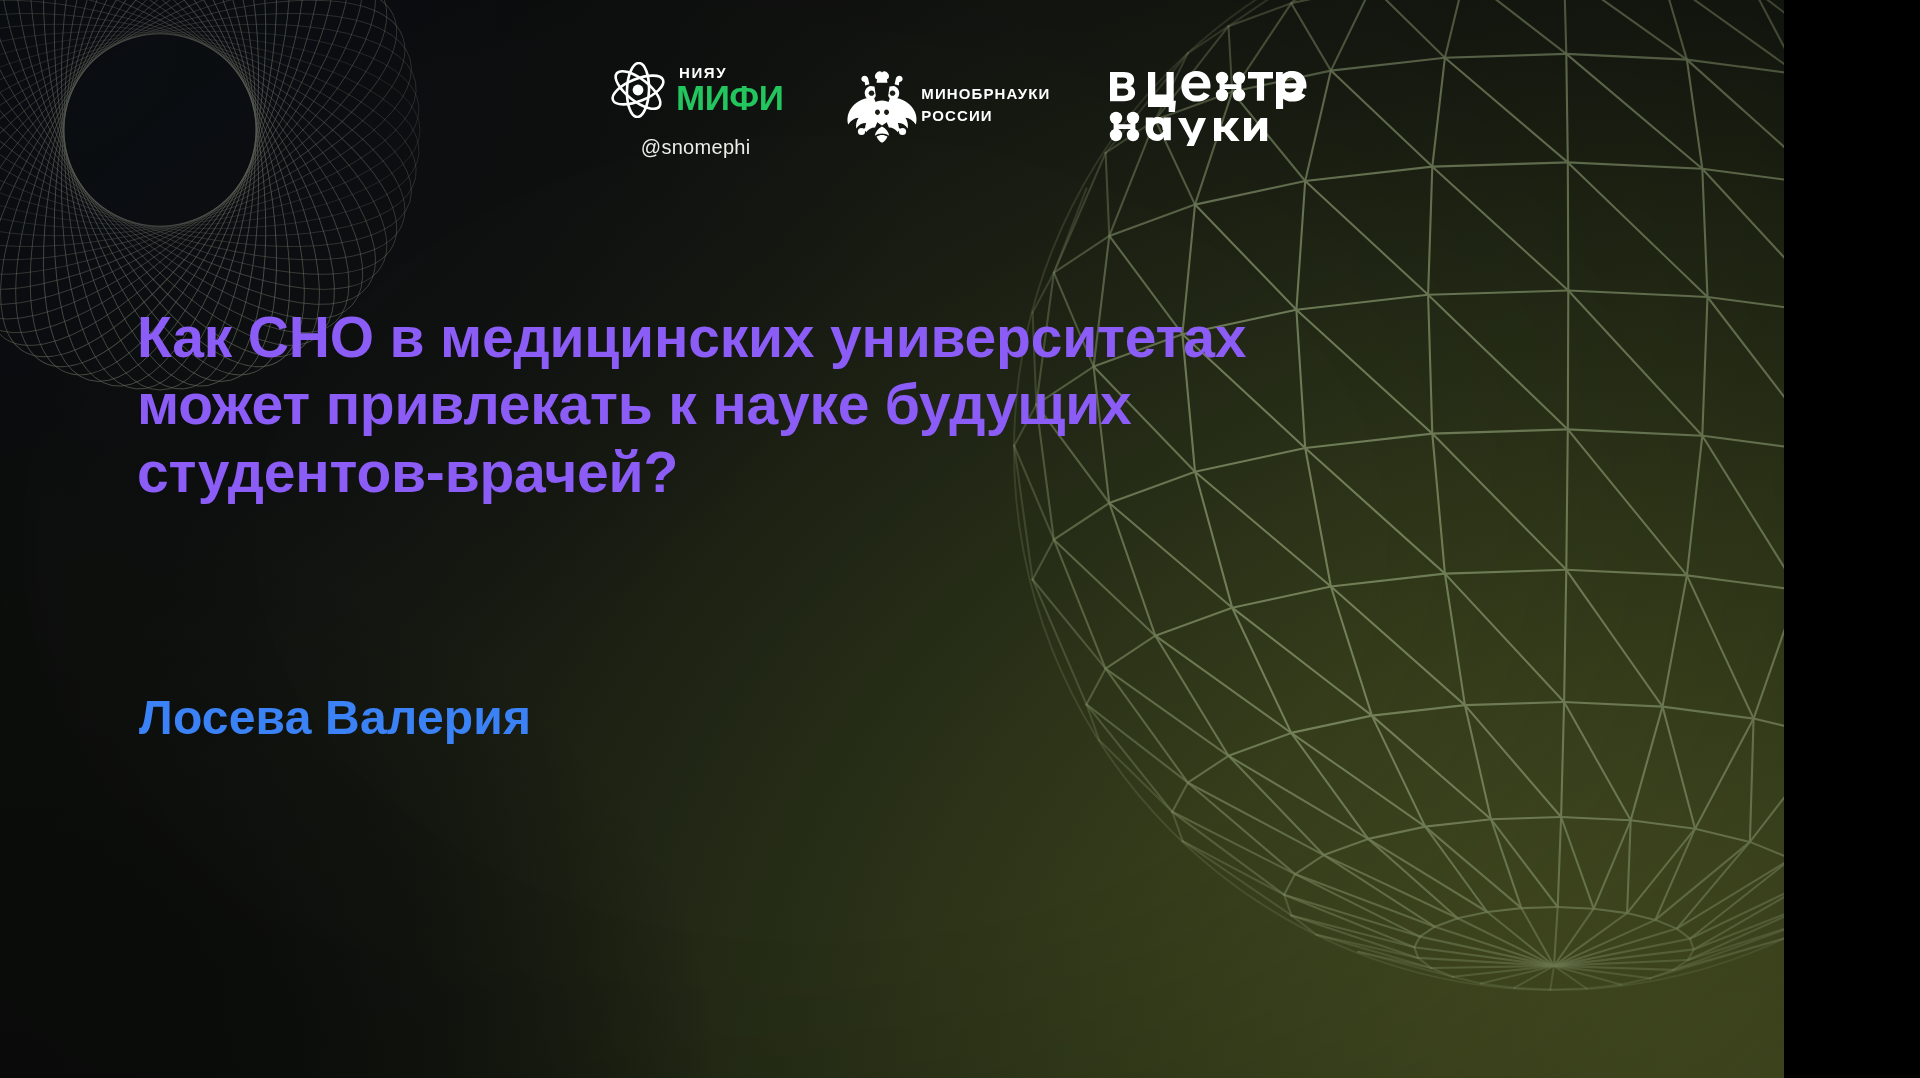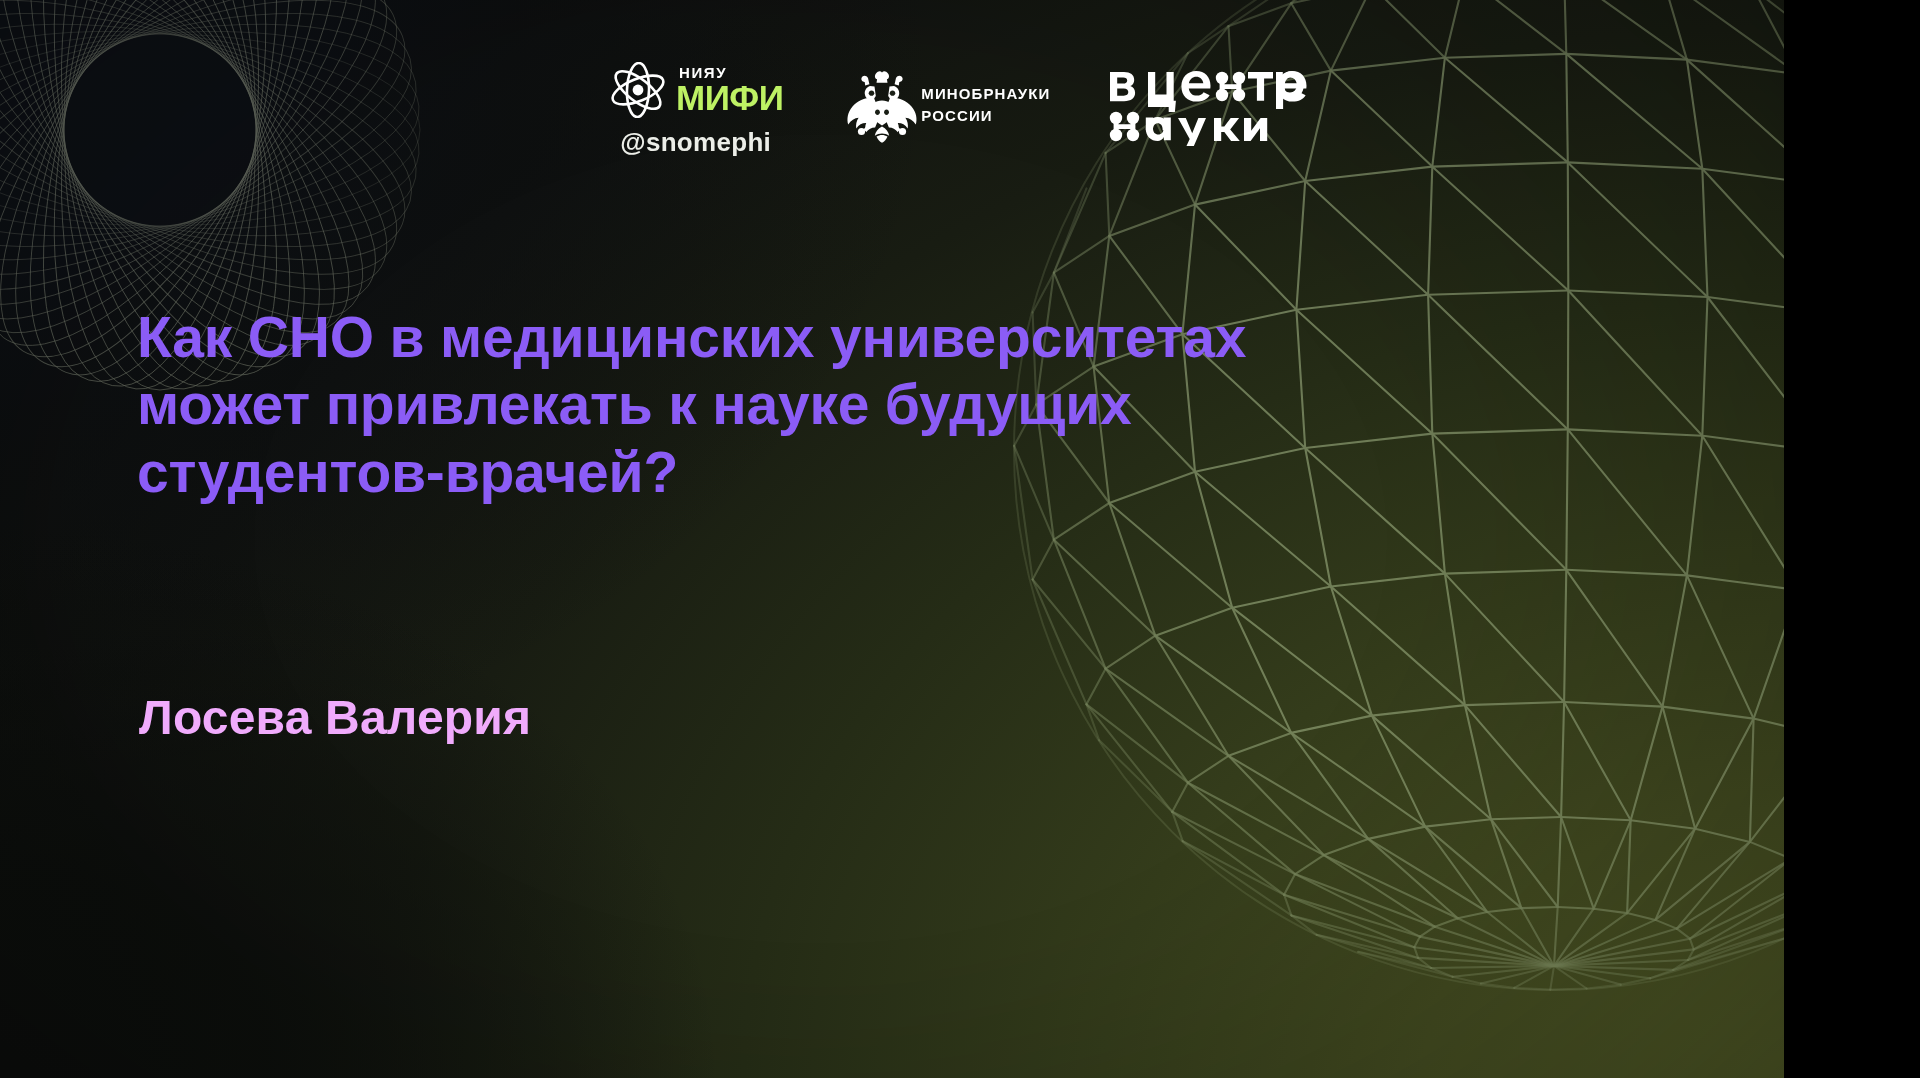--- a/index.html
+++ b/index.html
@@ -83,32 +83,32 @@
   .mephi-words { display: flex; flex-direction: column; align-items: flex-start; line-height: 1; }
   .mephi-niyau {
     color: #fff;
     font-size: 15px;
     font-weight: 700;
     letter-spacing: 1.6px;
     margin-left: 3px;
     margin-bottom: 1px;
   }
   .mephi-name {
-    color: #bef264;
+    color: #22c55e;
     font-size: 35px;
     font-weight: 700;
     letter-spacing: -0.5px;
     line-height: 0.95;
   }
   .mephi-handle {
     color: #eceee8;
-    font-size: 26px;
-    font-weight: 700;
+    font-size: 20px;
+    font-weight: 400;
     letter-spacing: 0.3px;
-    margin-top: 9px;
+    margin-top: 18px;
   }
 
   
   .minobr {
     display: flex;
     align-items: center;
     margin-left: 60px;
     margin-top: 3px;
   }
   .minobr-text {
@@ -137,21 +137,21 @@
     font-size: 57px;
     font-weight: 700;
     line-height: 1.18;
     letter-spacing: -0.2px;
     white-space: pre-line;
   }
   .speaker-name {
     position: absolute;
     left: 139px;
     top: 690px;
-    color: #f0abfc;
+    color: #3b82f6;
     font-size: 48px;
     font-weight: 700;
     letter-spacing: 0.2px;
   }
   .speaker-role {
     position: absolute;
     left: 139px;
     top: 768px;
     color: #f2f4ee;
     font-size: 42px;

